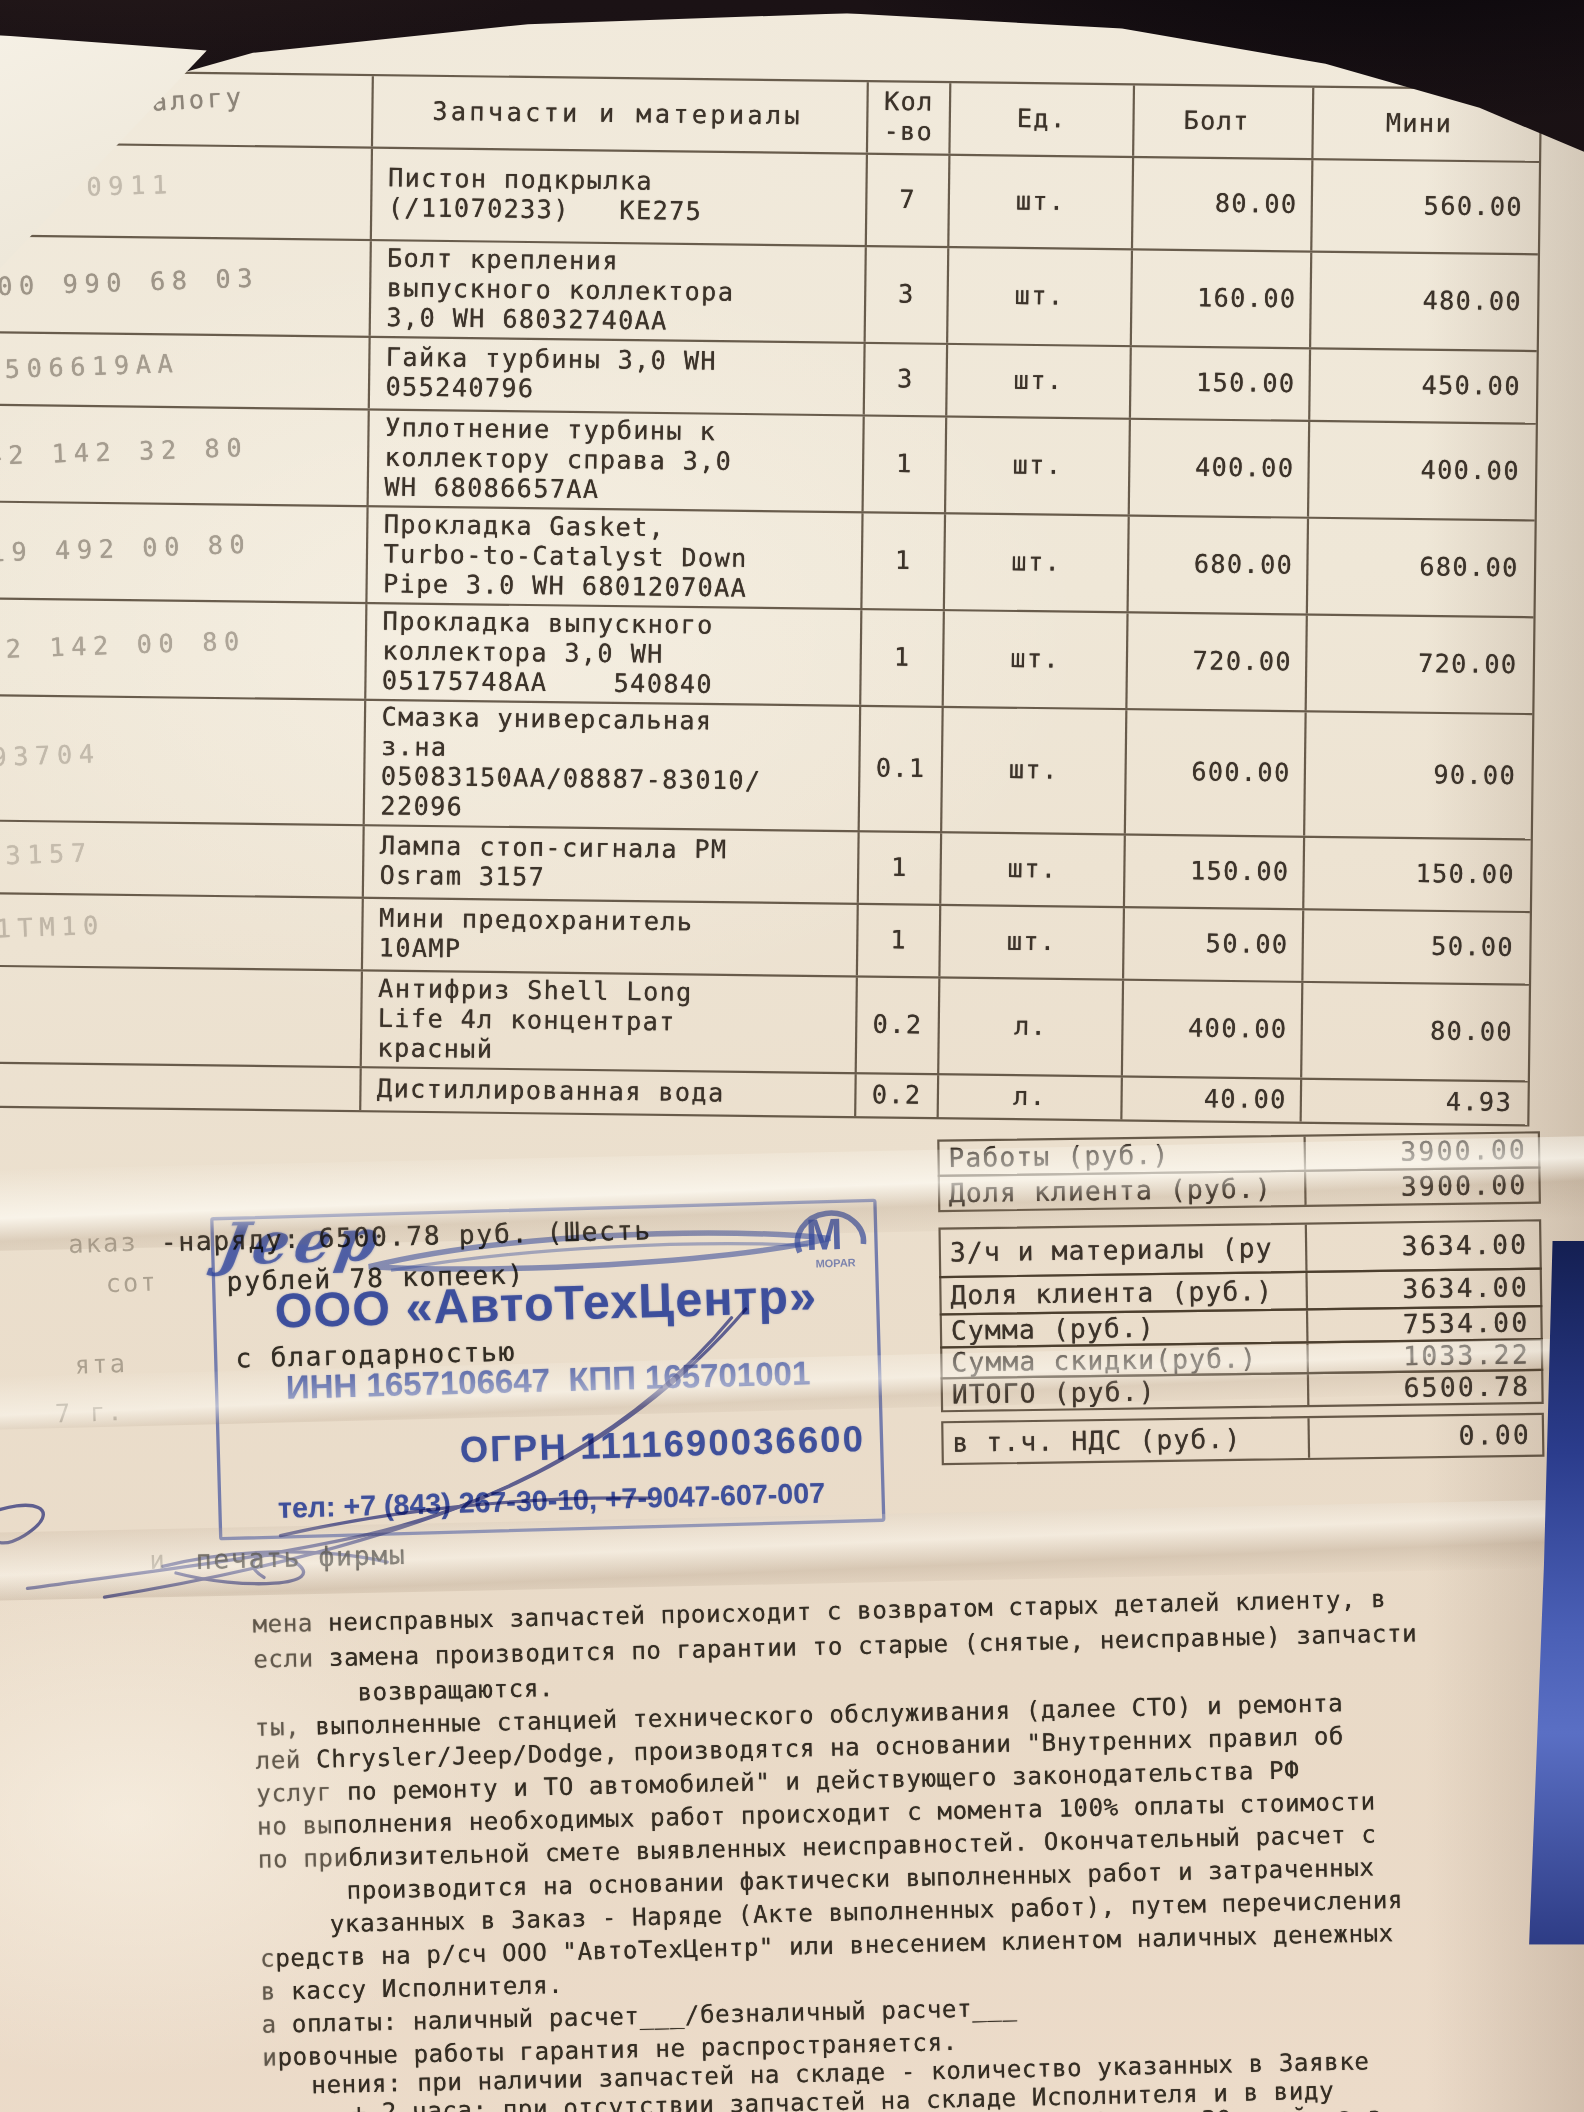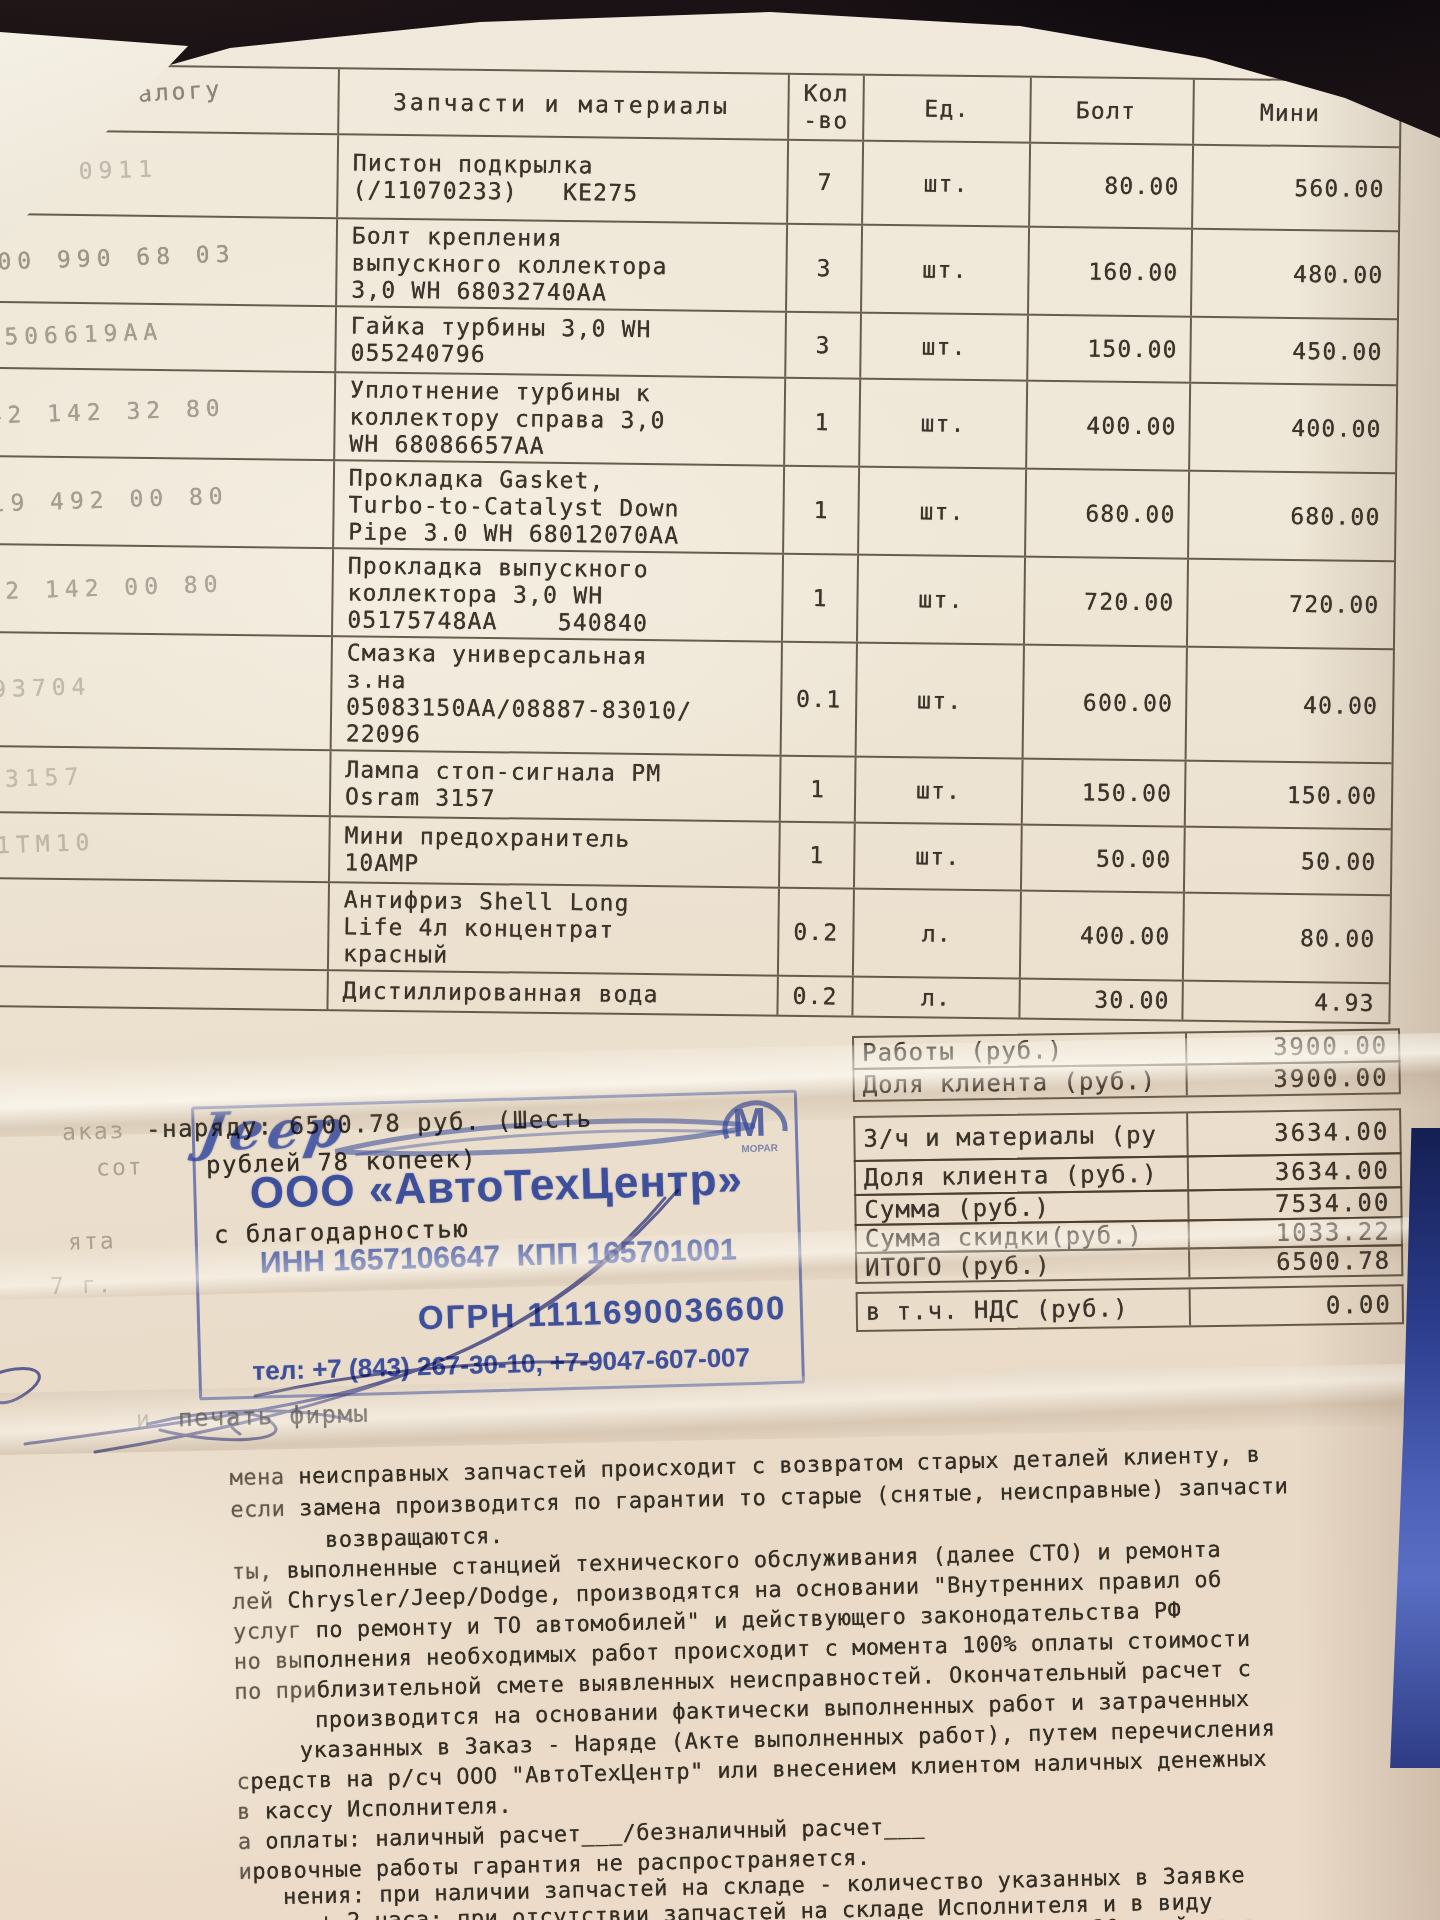--- a/index.html
+++ b/index.html
@@ -276,21 +276,21 @@
             <div class="c c-qty">
               <span>0.1</span>
             </div>
             <div class="c c-unit">
               <span>шт.</span>
             </div>
             <div class="c c-price">
               <span>600.00</span>
             </div>
             <div class="c c-sum">
-              <span>40.00</span>
+              <span>90.00</span>
             </div>
           </div>
 
           <div class="trow" style="height: 66px;">
             <div class="c c-cat">
               <span class="catnum" style="padding-left: 64px; opacity: 0.28;">993157</span>
             </div>
             <div class="c c-parts">
               <span class="pre-text">Лампа стоп-сигнала PM
 Osram 3157</span>
@@ -361,21 +361,21 @@
             <div class="c c-parts">
               <span class="pre-text">Дистиллированная вода</span>
             </div>
             <div class="c c-qty">
               <span>0.2</span>
             </div>
             <div class="c c-unit">
               <span>л.</span>
             </div>
             <div class="c c-price">
-              <span>30.00</span>
+              <span>40.00</span>
             </div>
             <div class="c c-sum">
               <span>4.93</span>
             </div>
           </div>
         </div>
     </div>
 
     <div class="totals">
 

